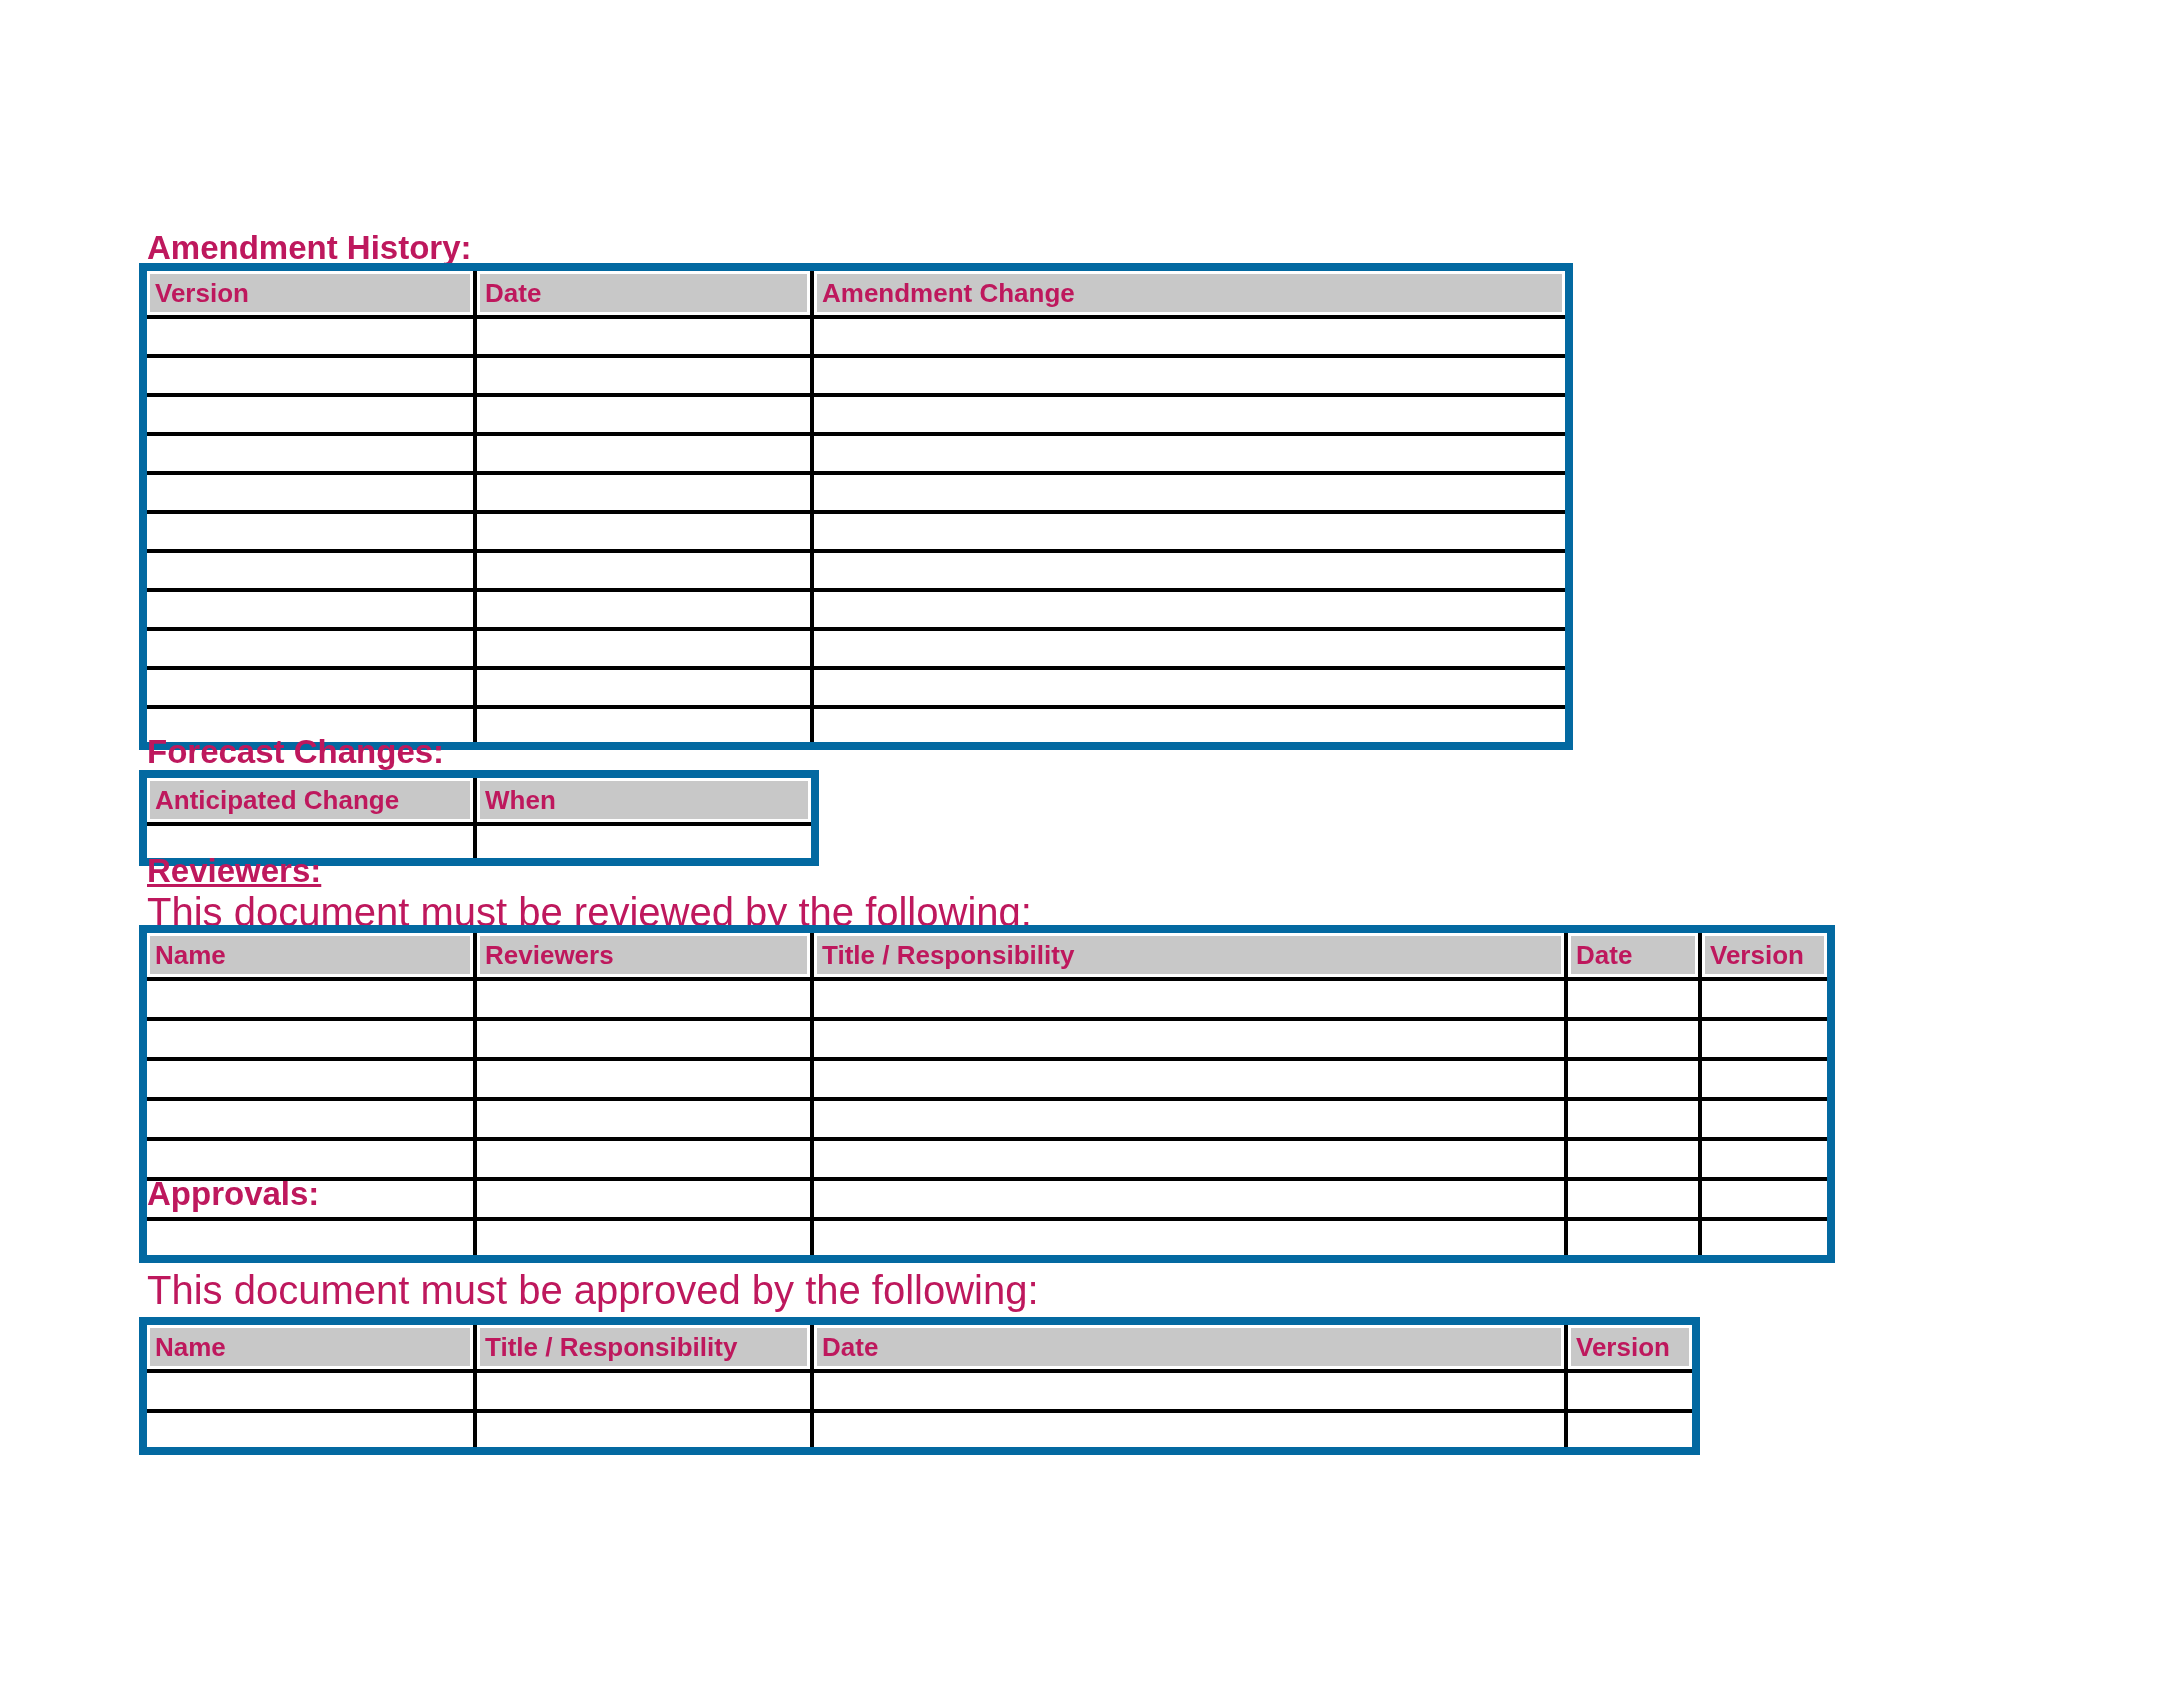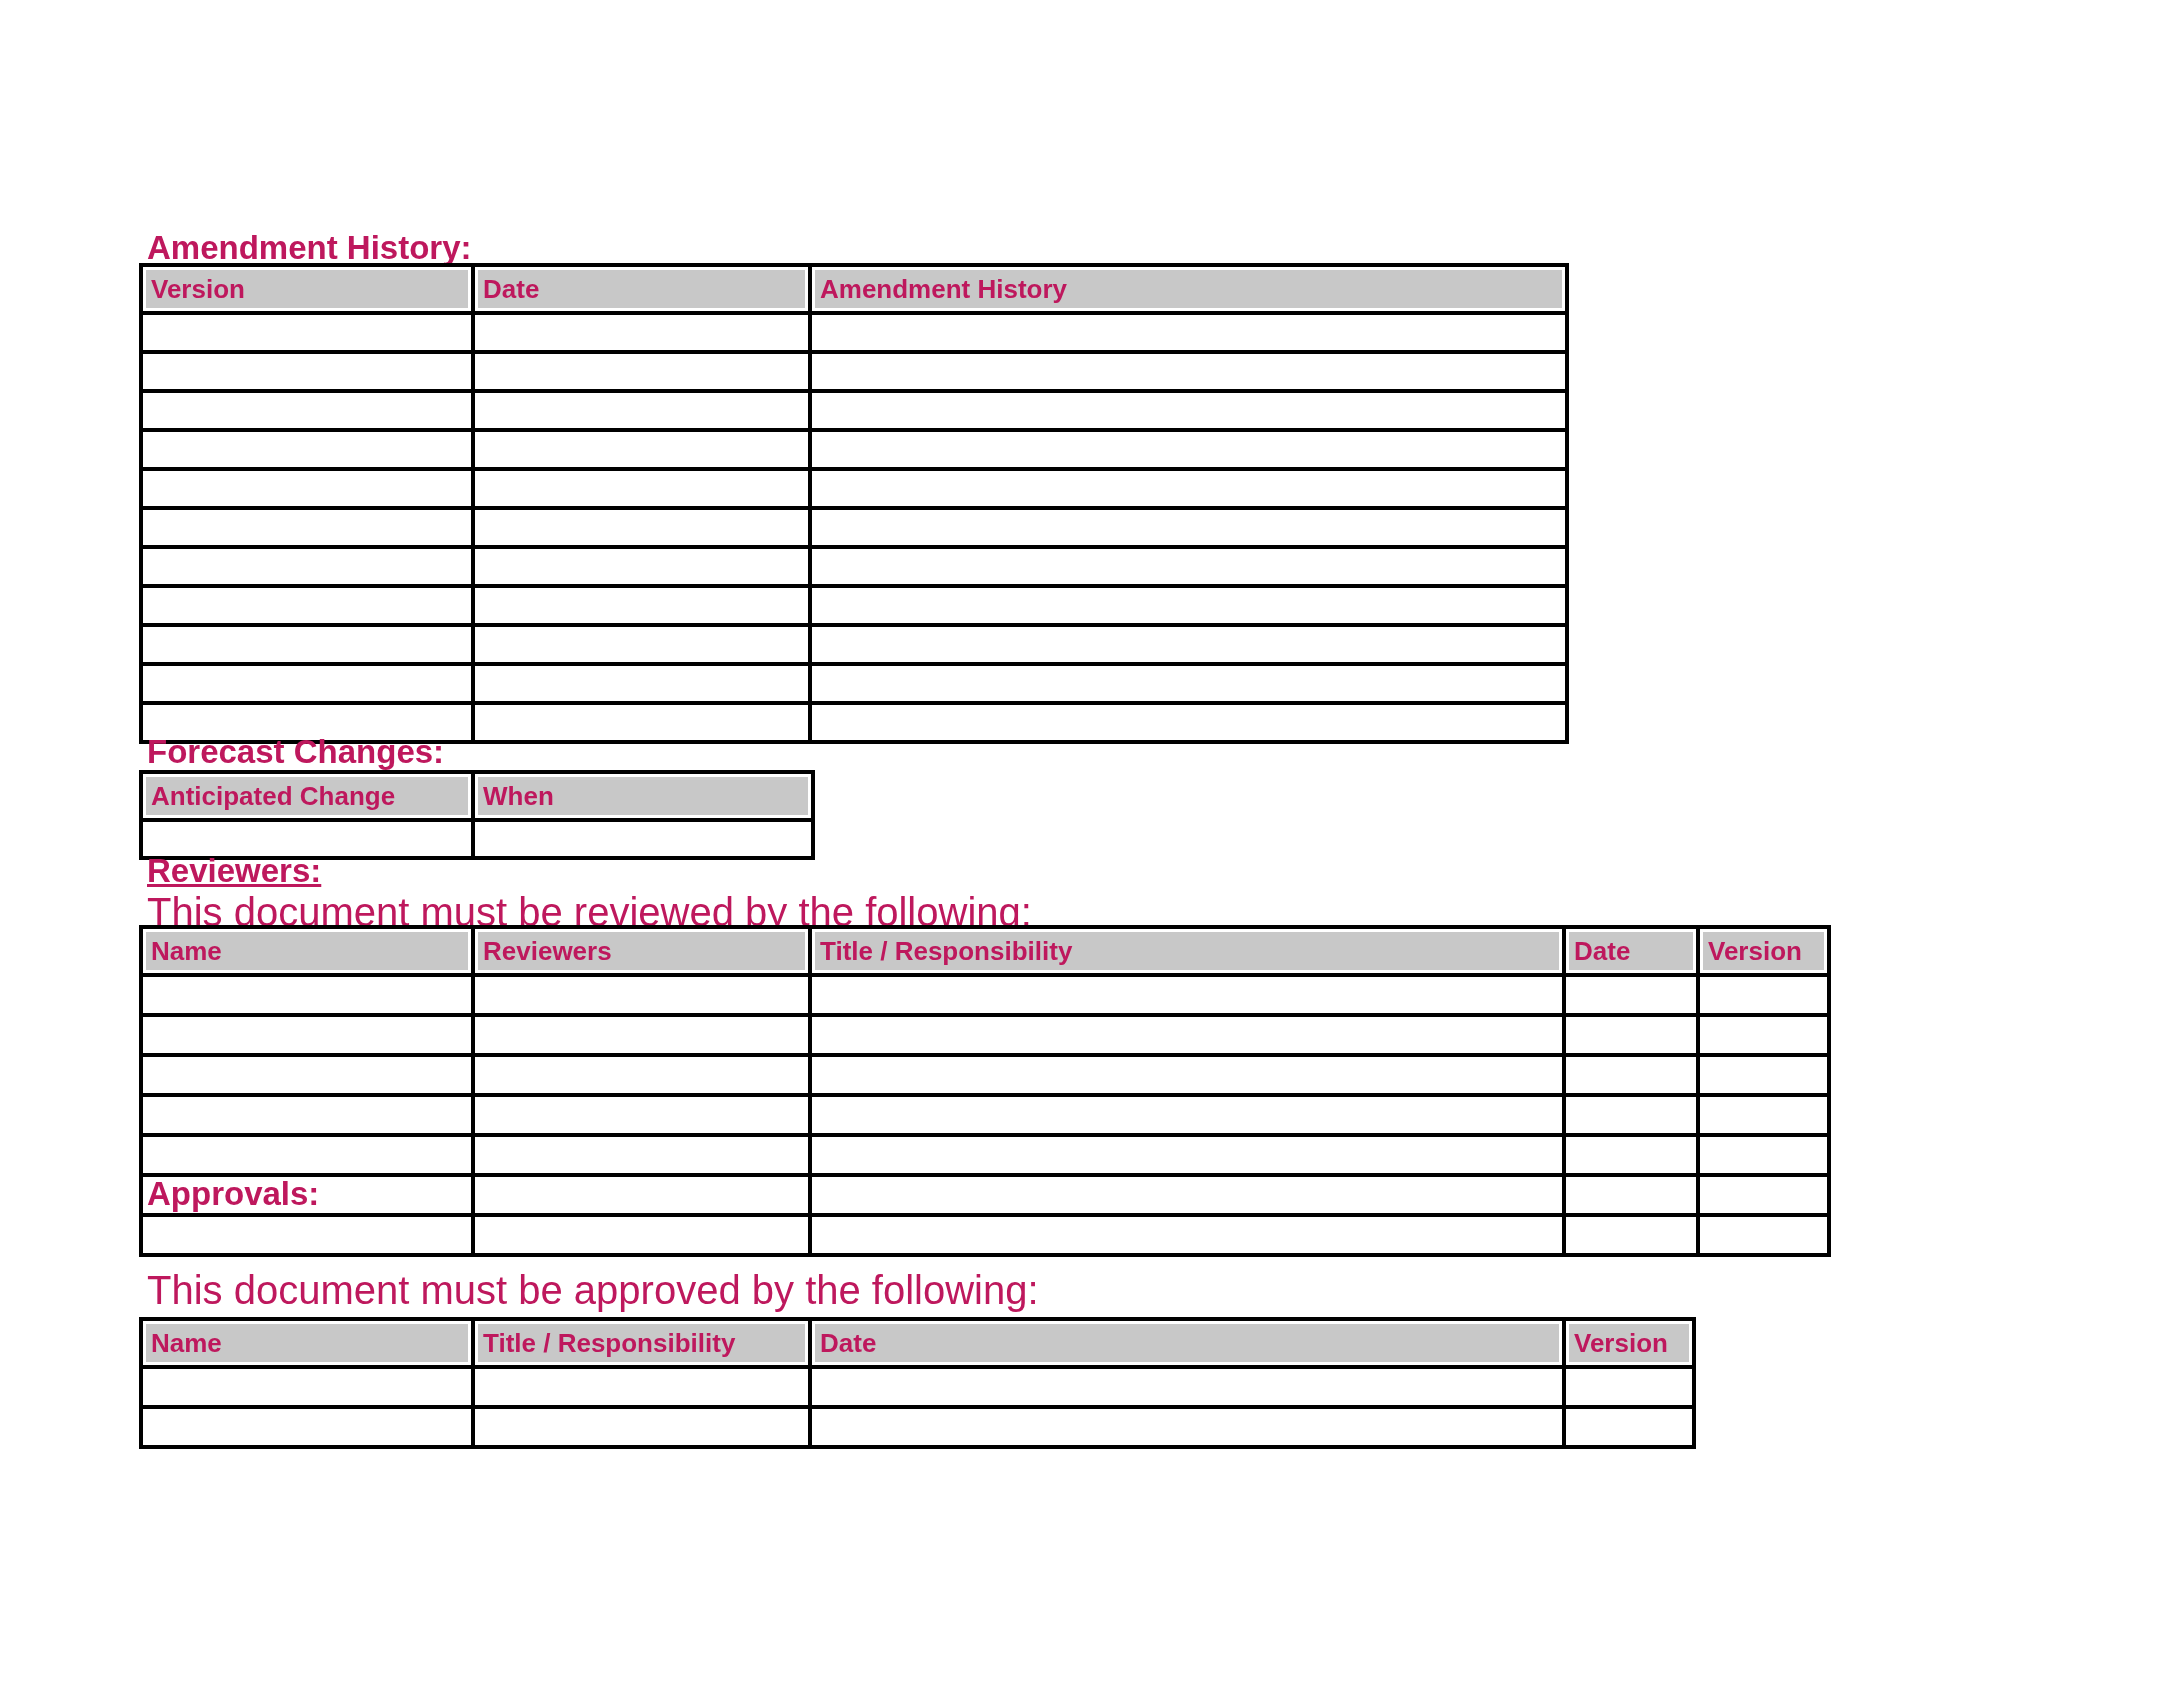--- a/index.html
+++ b/index.html
@@ -10,21 +10,21 @@
   .heading{
     position:absolute;font-weight:bold;font-size:33px;line-height:1.1;
     white-space:nowrap;
   }
   .note{
     position:absolute;font-weight:normal;font-size:40px;line-height:1.1;
     white-space:nowrap;
   }
   table{
     position:absolute;border-collapse:collapse;table-layout:fixed;
-    border:1px solid #0369a1;background:#fff;
+    border:8px solid #0369a1;background:#fff;
   }
   th,td{border:4px solid #000;padding:0;vertical-align:middle;}
   th{
     background:#c8c8c8;background-clip:content-box;padding:3px;
     font-size:26px;font-weight:bold;text-align:left;height:38px;
   }
   th .lbl{display:block;padding-left:5px;}
   thead tr{height:38px;}
   #t-amendment tbody tr{height:39px;}
   #t-forecast  tbody tr{height:38px;}
@@ -59,21 +59,21 @@
       </colgroup>
     <thead>
       <tr>
         <th>
             <span class="lbl">Version</span>
           </th>
         <th>
             <span class="lbl">Date</span>
           </th>
         <th>
-            <span class="lbl">Amendment History</span>
+            <span class="lbl">Amendment Change</span>
           </th>
       </tr>
     </thead>
     <tbody>
         <tr>
           <td></td>
           <td></td>
           <td></td>
         </tr>
         <tr>

